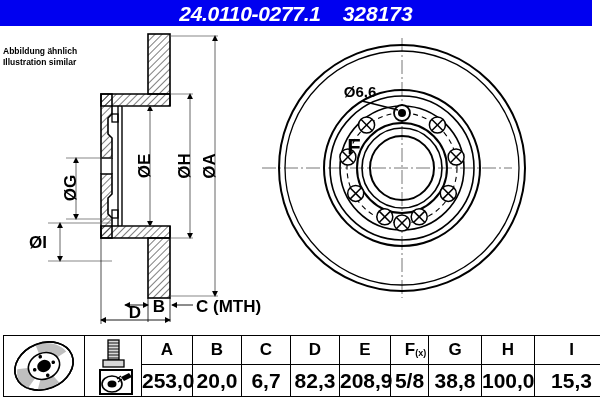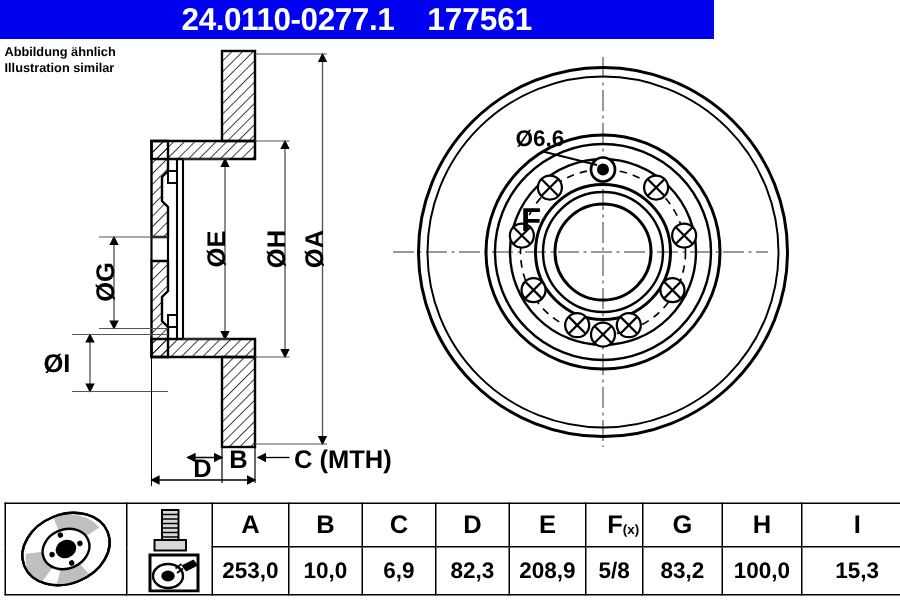--- a/index.html
+++ b/index.html
@@ -7,37 +7,38 @@
     width:600px;height:400px;
     background:#ffffff;
     font-family:"Liberation Sans", sans-serif;
     overflow:hidden;
     position:relative;
   }
   #root{position:relative;width:600px;height:400px;}
 
   
   .banner{
-    position:absolute;left:0;top:0;width:476px;height:26px;
+    position:absolute;left:0;top:0;width:592px;height:26px;
     background:#0000f0;
     display:flex;align-items:center;justify-content:center;
     gap:22px;
+    font-style:italic;
   }
   .banner .code{
     color:#ffffff;font-size:21px;font-weight:bold;letter-spacing:-0.3px;
     line-height:1;
   }
   .banner .num{
     color:#ffffff;font-size:21px;font-weight:bold;letter-spacing:0px;
     line-height:1;
   }
 
   
   .note{
-    position:absolute;left:3px;top:29px;
+    position:absolute;left:3px;top:46px;
     font-size:8.5px;font-weight:bold;color:#000;line-height:1.25;
   }
 
   
   .drawing{position:absolute;left:0;top:26px;width:600px;height:300px;}
   .drawing svg{display:block;}
 
   
   .table-wrap{
     position:absolute;left:3px;top:335px;width:594px;height:62px;
@@ -48,34 +49,34 @@
     table-layout:fixed;
   }
   table.spec td{
     border:1.6px solid #000;
     text-align:center;
     vertical-align:middle;
     font-weight:bold;
     padding:0;
   }
   table.spec tr.hdr td{font-size:17px;height:28px;}
-  table.spec tr.val td{font-size:15px;height:30px;}
+  table.spec tr.val td{font-size:21px;height:30px;}
   td.icon-cell{padding:0;}
   .fx{font-size:17px;font-weight:bold;margin-left:12px;}
   .fx sub{font-size:9px;font-weight:bold;vertical-align:baseline;position:relative;top:1px;}
   .ico{display:block;margin:0 auto;}
 </style>
 </head>
 <body>
 
 <div id="root">
 
   <div class="banner">
     <span class="code">24.0110-0277.1</span>
-    <span class="num">177561</span>
+    <span class="num">328173</span>
   </div>
 
   <div class="note">
     <div>Abbildung ähnlich</div>
     <div>Illustration similar</div>
   </div>
 
   <div class="drawing">
   <svg width="600" height="300" viewBox="0 0 600 300" xmlns="http://www.w3.org/2000/svg">
     <defs>
@@ -326,26 +327,26 @@
         <td style="width:50px">E</td>
         <td style="width:37px">
           <span class="fx"><span>F</span><sub>(x)</sub></span>
         </td>
         <td style="width:52px">G</td>
         <td style="width:52px">H</td>
         <td style="width:73px">I</td>
       </tr>
       <tr class="val">
         <td>253,0</td>
-        <td>10,0</td>
-        <td>6,9</td>
+        <td>20,0</td>
+        <td>6,7</td>
         <td>82,3</td>
         <td>208,9</td>
         <td>5/8</td>
-        <td>83,2</td>
+        <td>38,8</td>
         <td>100,0</td>
         <td>15,3</td>
       </tr>
     </tbody>
       </table>
   </div>
 
 </div>
 
 </body></html>

